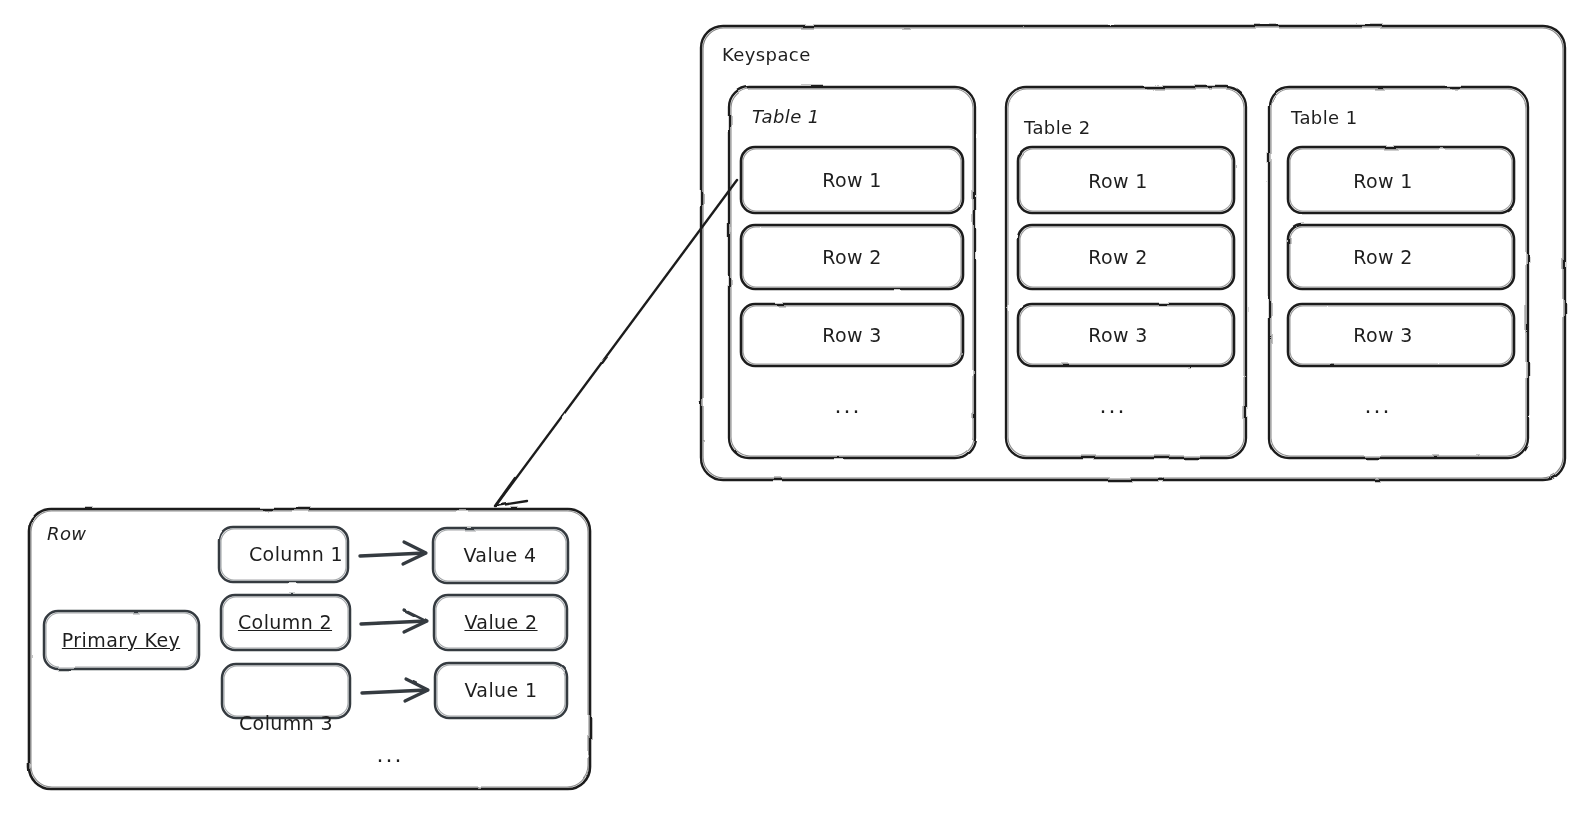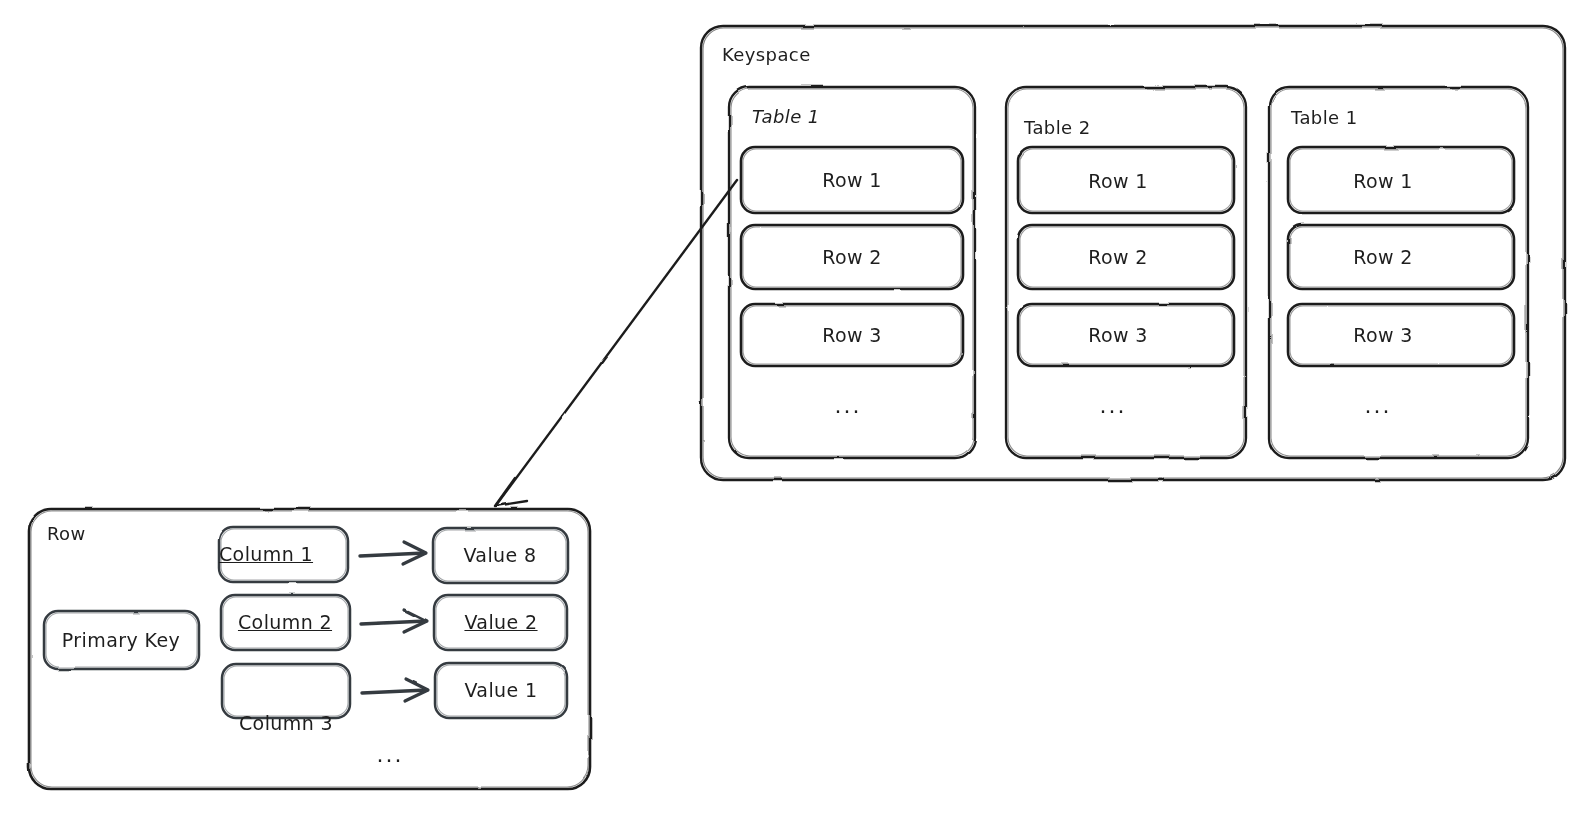--- a/index.html
+++ b/index.html
@@ -208,34 +208,34 @@
 
   <div class="lbl corner" style="left:1291px; top:107px;">Table 1</div>
   <div class="lbl center" style="left:1383px; top:181px;">Row 1</div>
   <div class="lbl center" style="left:1383px; top:257px;">Row 2</div>
   <div class="lbl center" style="left:1383px; top:335px;">Row 3</div>
   <div class="ell" style="left:1378px; top:406px;">...</div>
   <div class="hit" style="left:1288px; top:147px; width:226px; height:66px;"></div>
   <div class="hit" style="left:1288px; top:225px; width:226px; height:64px;"></div>
   <div class="hit" style="left:1288px; top:304px; width:226px; height:62px;"></div>
 
-  <div class="lbl corner" style="left:47px; top:523px;">Row</div>
+  <div class="lbl corner" style="left:47px; top:523px;font-style:italic;">Row</div>
   <div class="hit" style="left:29px; top:509px; width:561px; height:280px;"></div>
 
-  <div class="lbl center" style="left:121px; top:640px;">Primary Key</div>
+  <div class="lbl center" style="left:121px; top:640px;text-decoration:underline;">Primary Key</div>
   <div class="hit" style="left:44px; top:611px; width:155px; height:58px;"></div>
 
-  <div class="lbl center" style="left:266px; top:554px;text-decoration:underline;">Column 1</div>
+  <div class="lbl center" style="left:296px; top:554px;">Column 1</div>
   <div class="lbl center" style="left:285px; top:622px;text-decoration:underline;">Column 2</div>
   <div class="lbl center" style="left:286px; top:691px;margin-top:32px;">Column 3</div>
   <div class="hit" style="left:219px; top:527px; width:129px; height:55px;"></div>
   <div class="hit" style="left:221px; top:595px; width:129px; height:55px;"></div>
   <div class="hit" style="left:222px; top:664px; width:128px; height:54px;"></div>
 
-  <div class="lbl center" style="left:500px; top:555px;">Value 8</div>
+  <div class="lbl center" style="left:500px; top:555px;">Value 4</div>
   <div class="lbl center" style="left:501px; top:622px;text-decoration:underline;">Value 2</div>
   <div class="lbl center" style="left:501px; top:690px;">Value 1</div>
   <div class="hit" style="left:433px; top:528px; width:135px; height:55px;"></div>
   <div class="hit" style="left:434px; top:595px; width:133px; height:55px;"></div>
   <div class="hit" style="left:435px; top:663px; width:132px; height:55px;"></div>
 
   <div class="ell" style="left:390px; top:755px;">...</div>
 
 </div>
 

